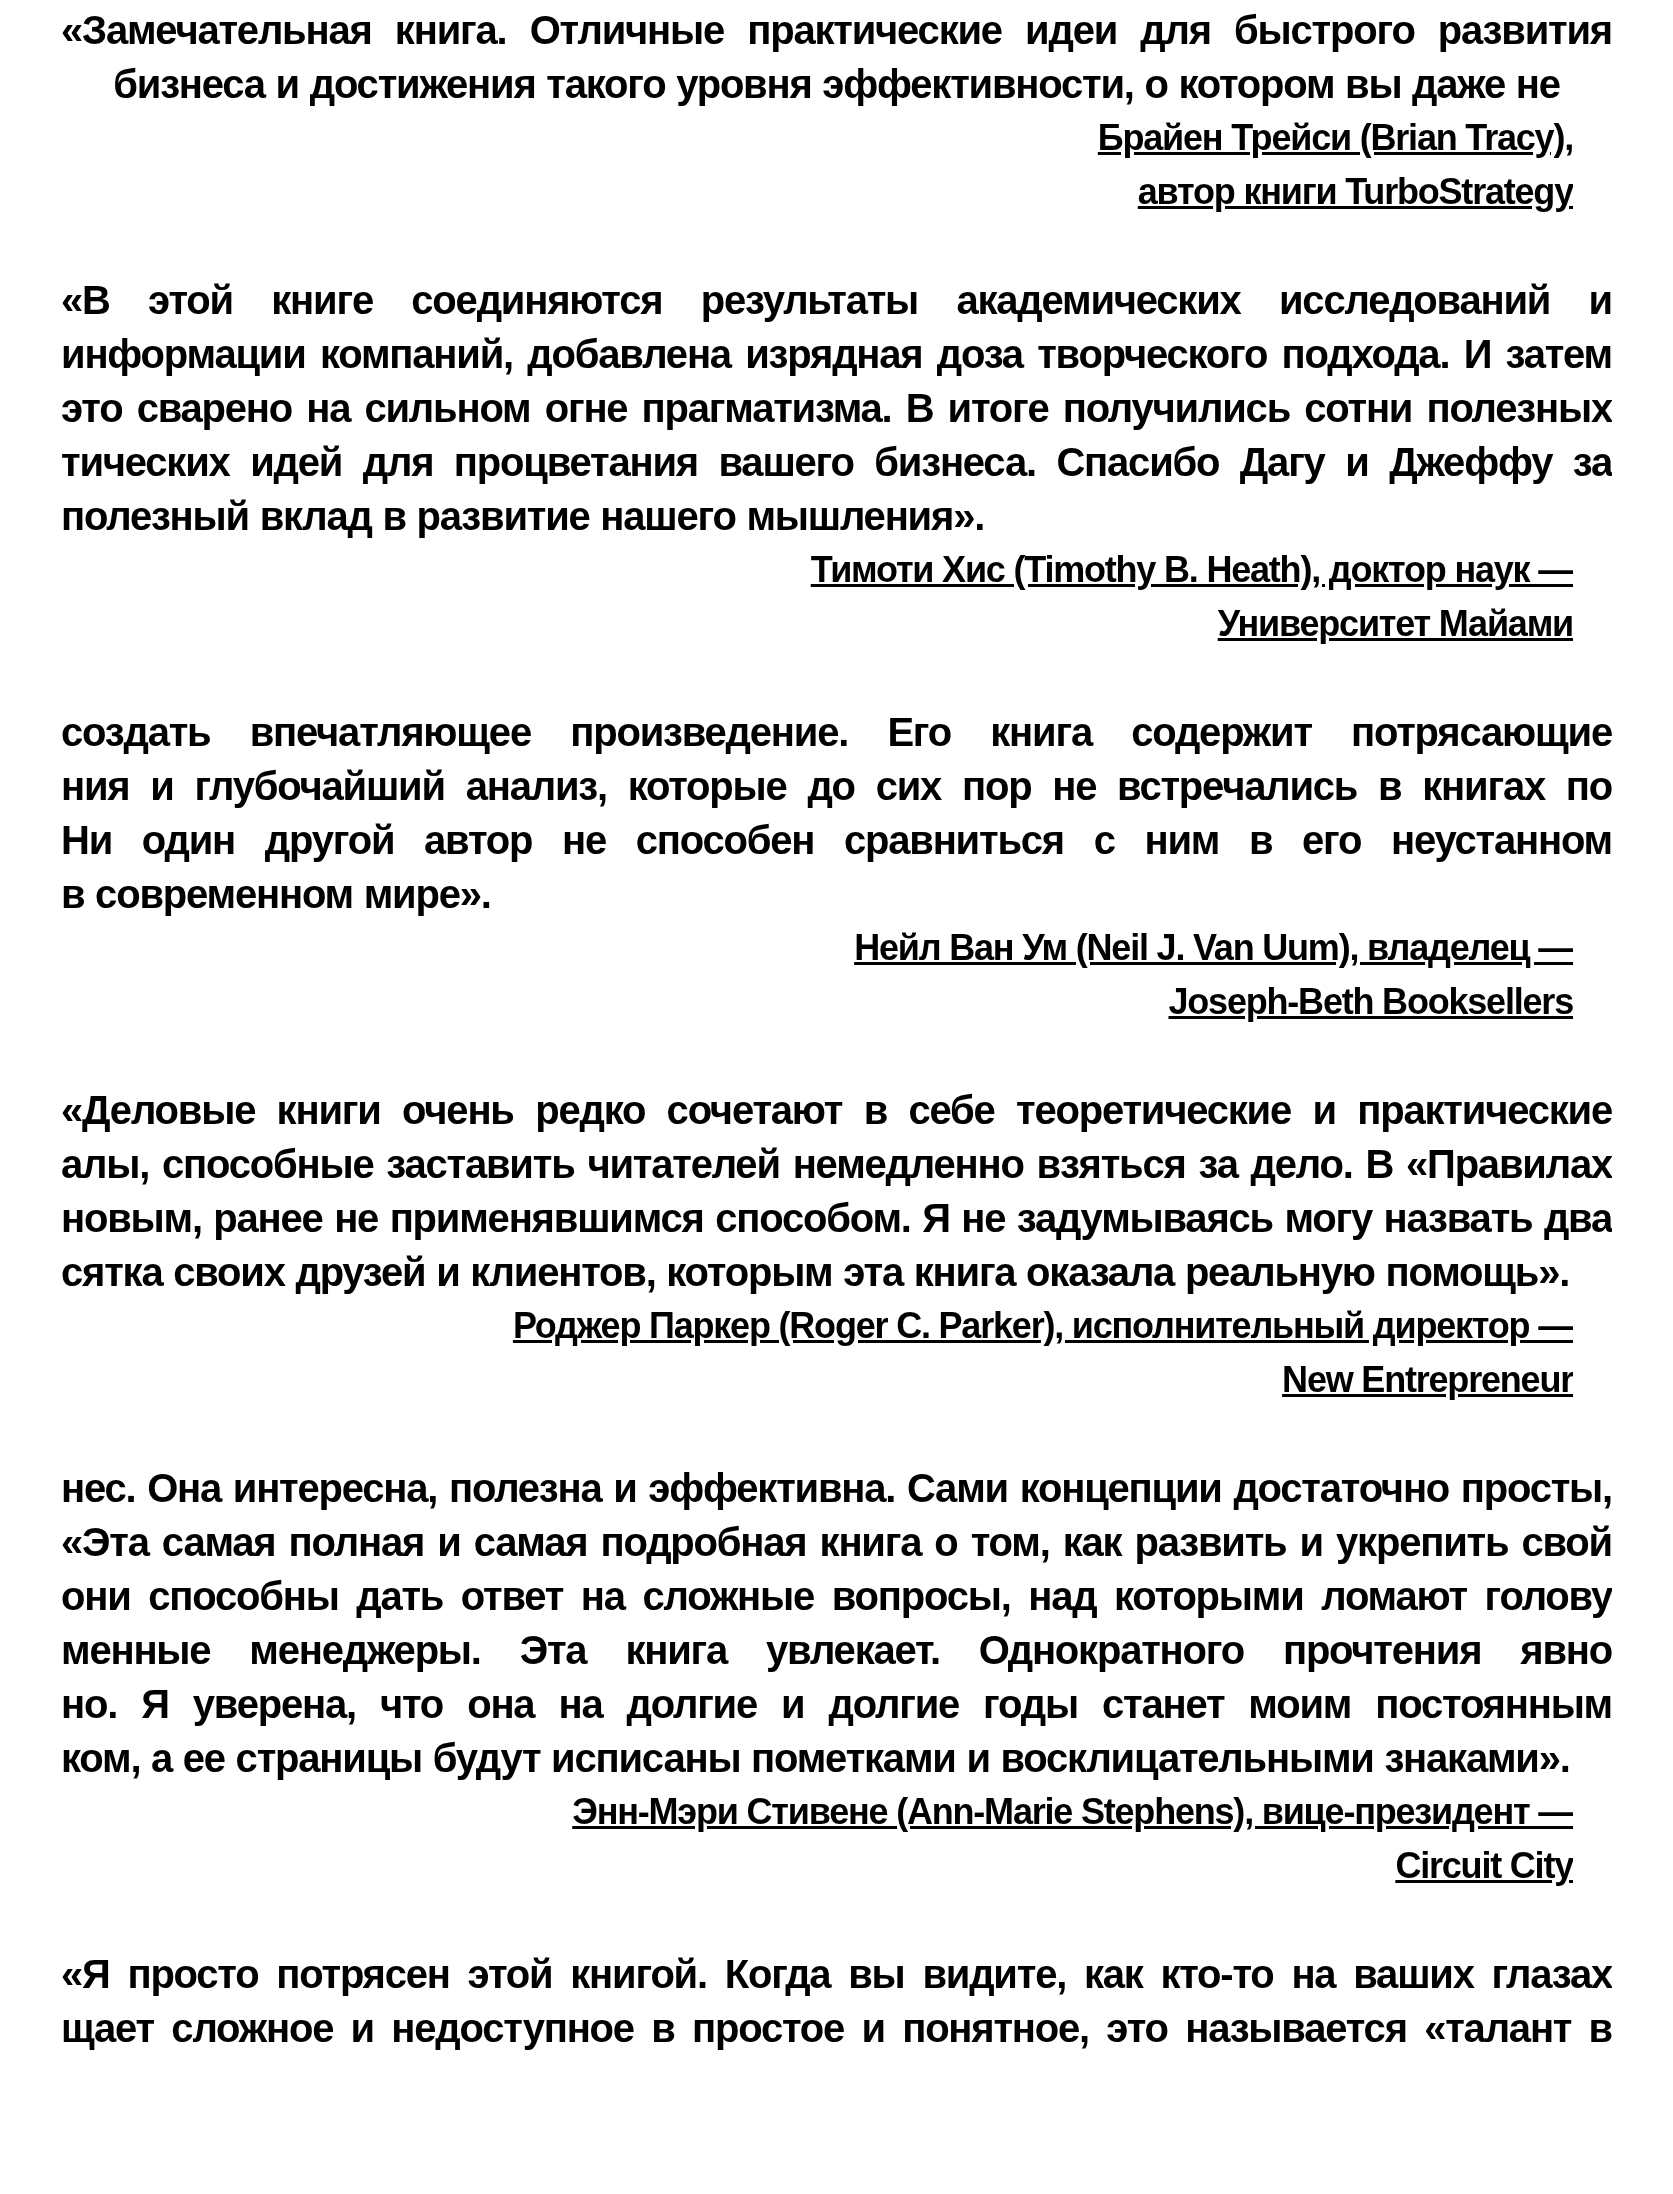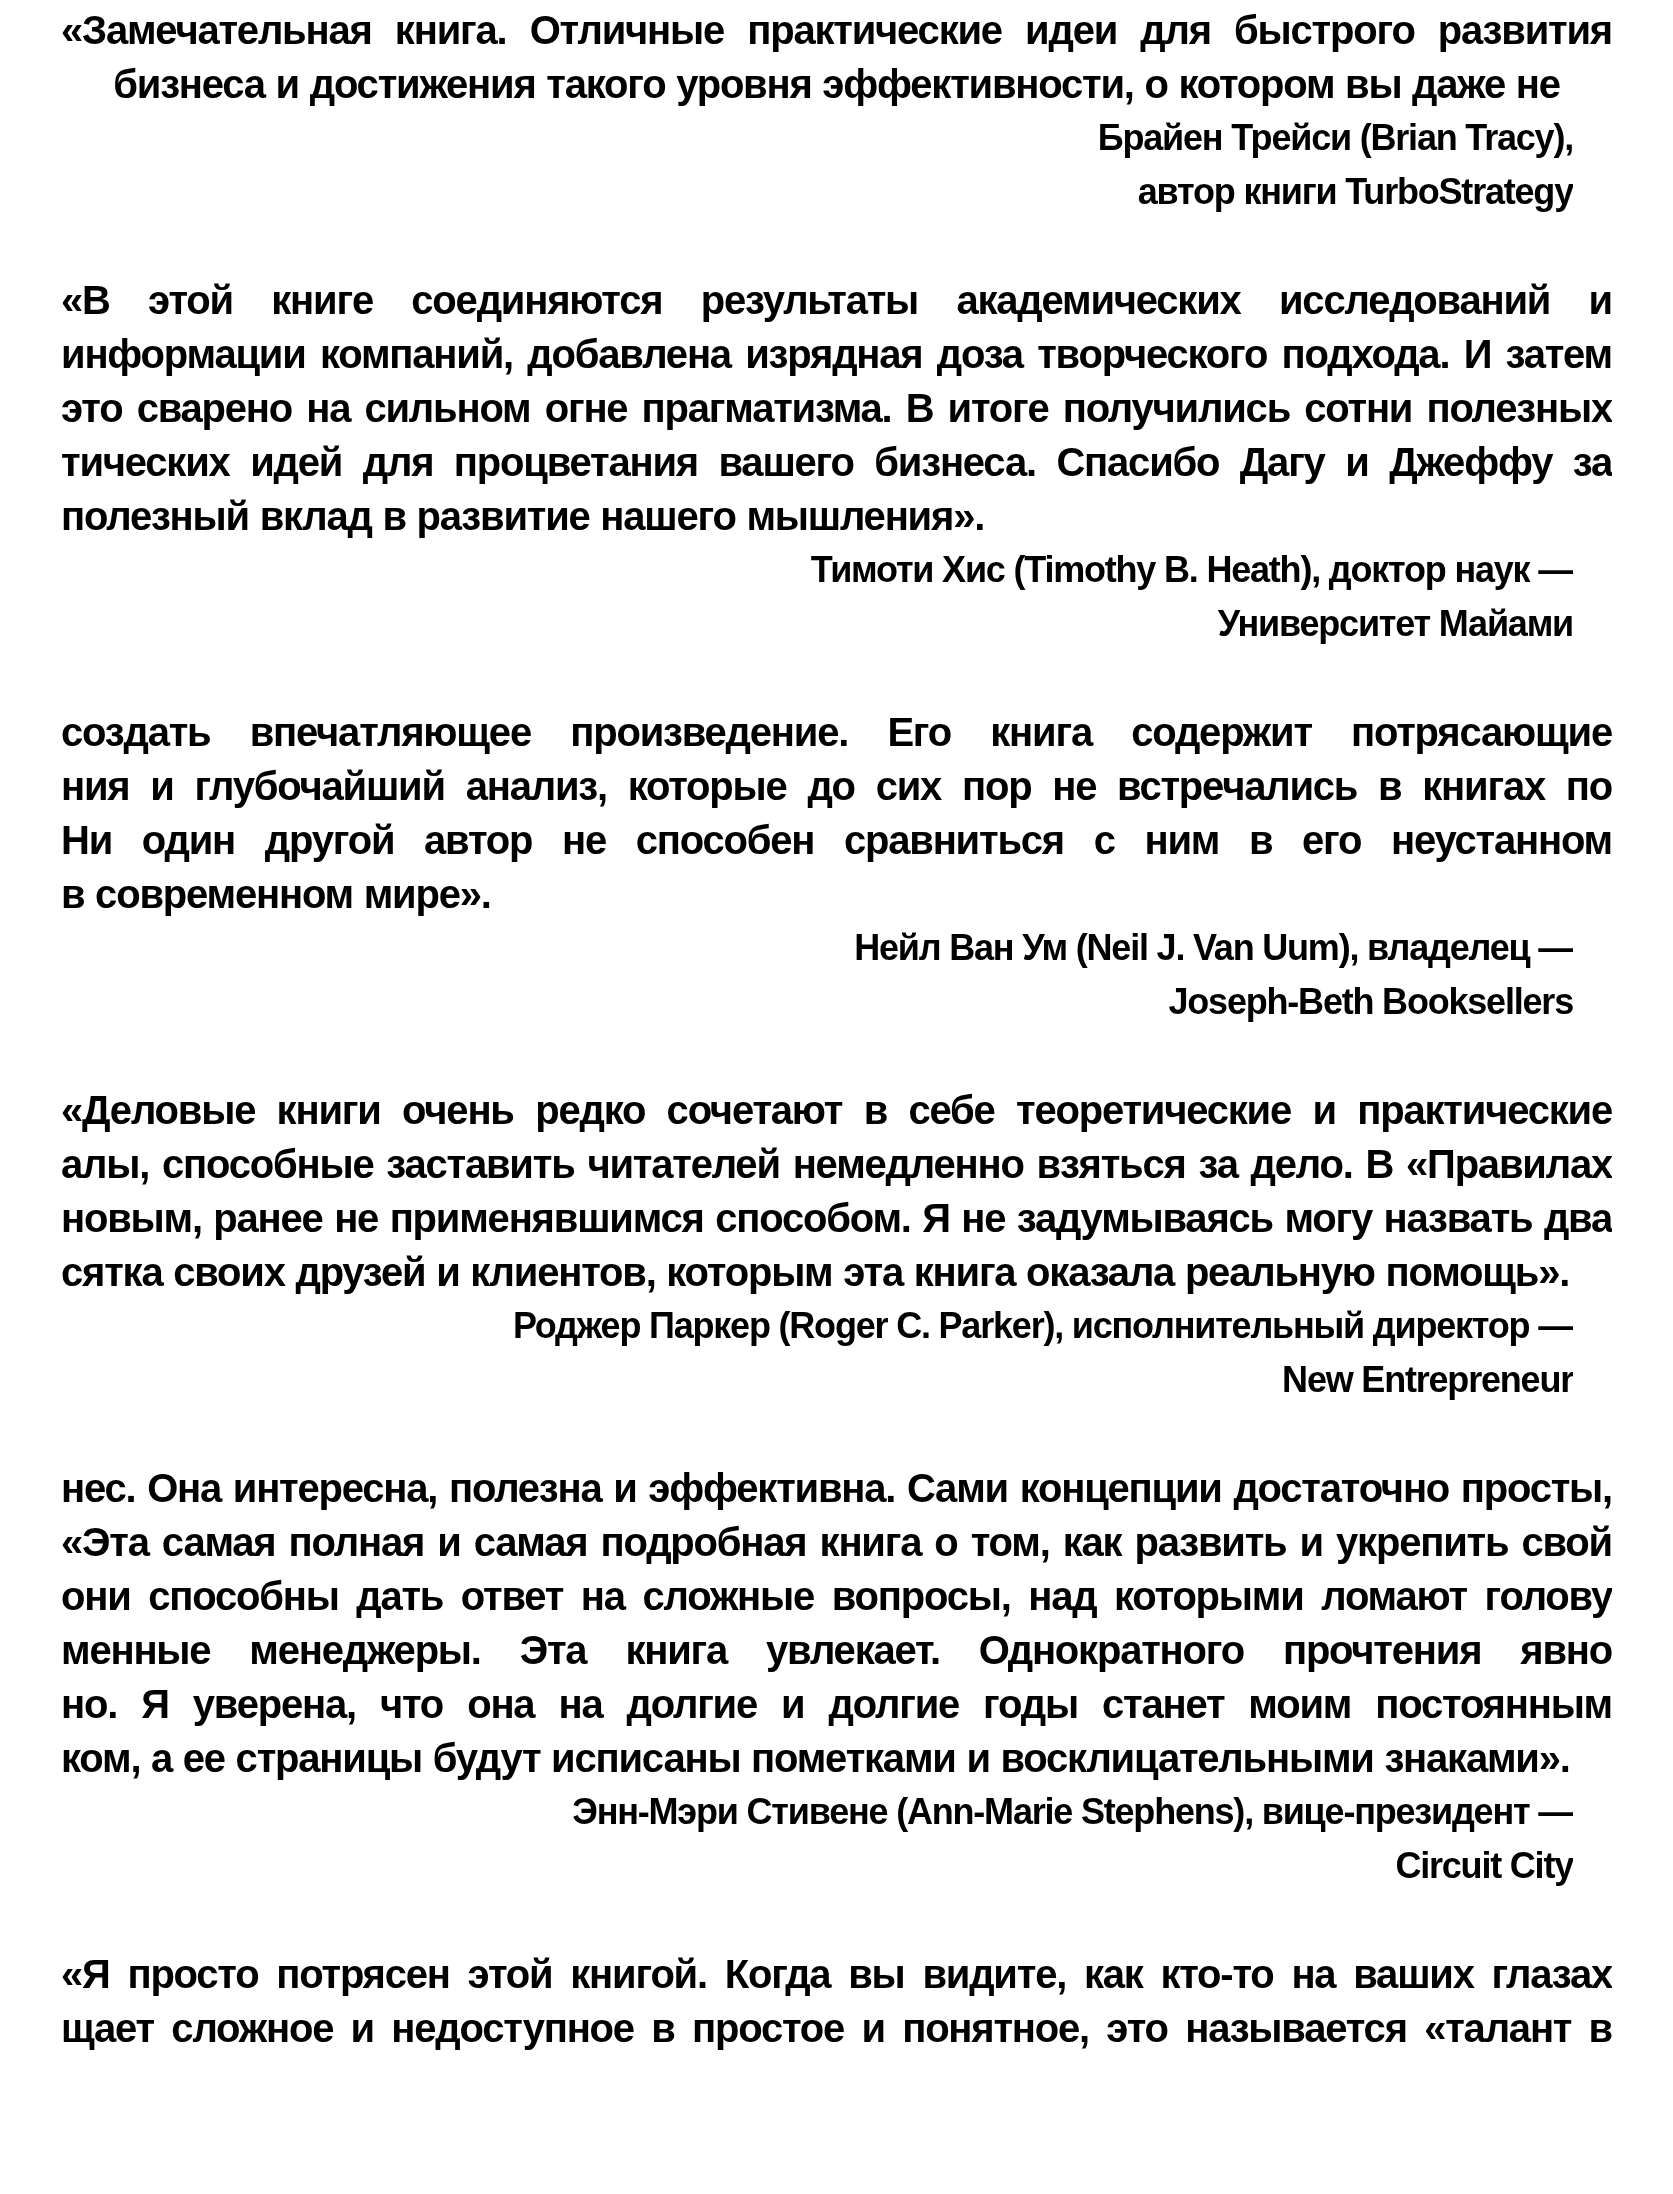--- a/index.html
+++ b/index.html
@@ -41,20 +41,21 @@
     padding-right: 39px;
   }
   .attr-line {
     font-size: 36px;
     line-height: 54px;
     height: 54px;
     font-weight: bold;
     letter-spacing: -1.2px;
     text-align: right;
     overflow: hidden;
+    text-decoration: underline;
   }
 </style>
 </head>
 <body>
 
 <main class="page">
   <div id="content">
   <section class="testimonial">
     <div class="quote">
           <div class="quote-line">«Замечательная книга. Отличные практические идеи для быстрого развития вашего</div>

